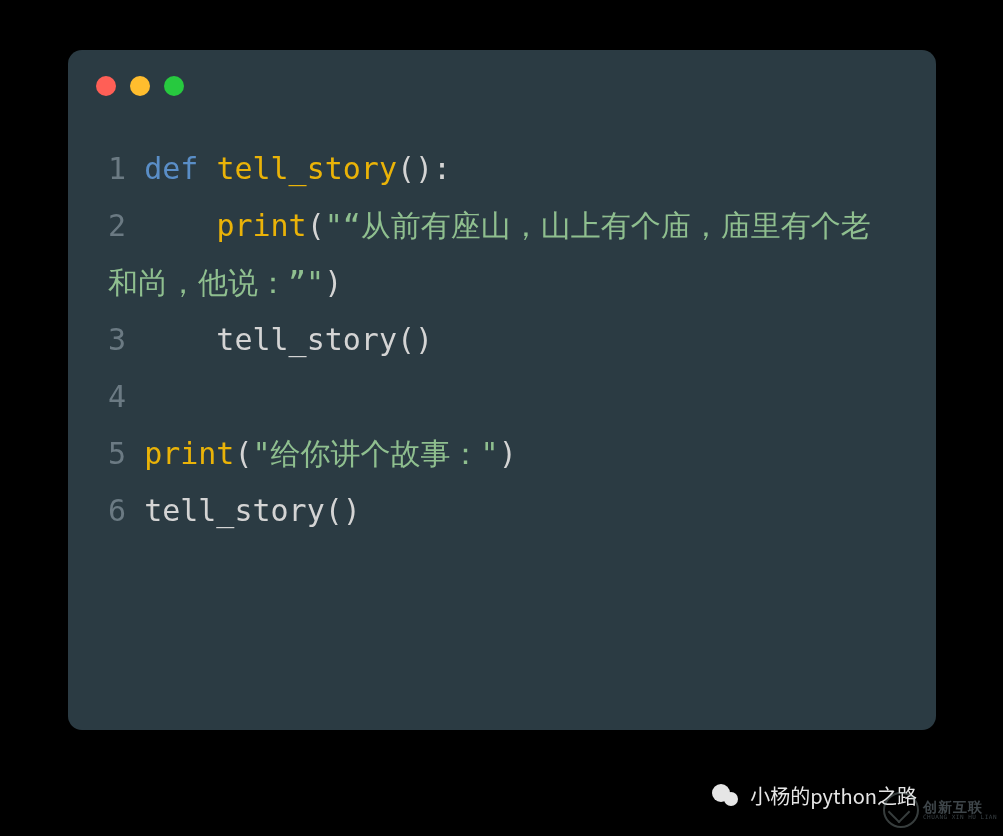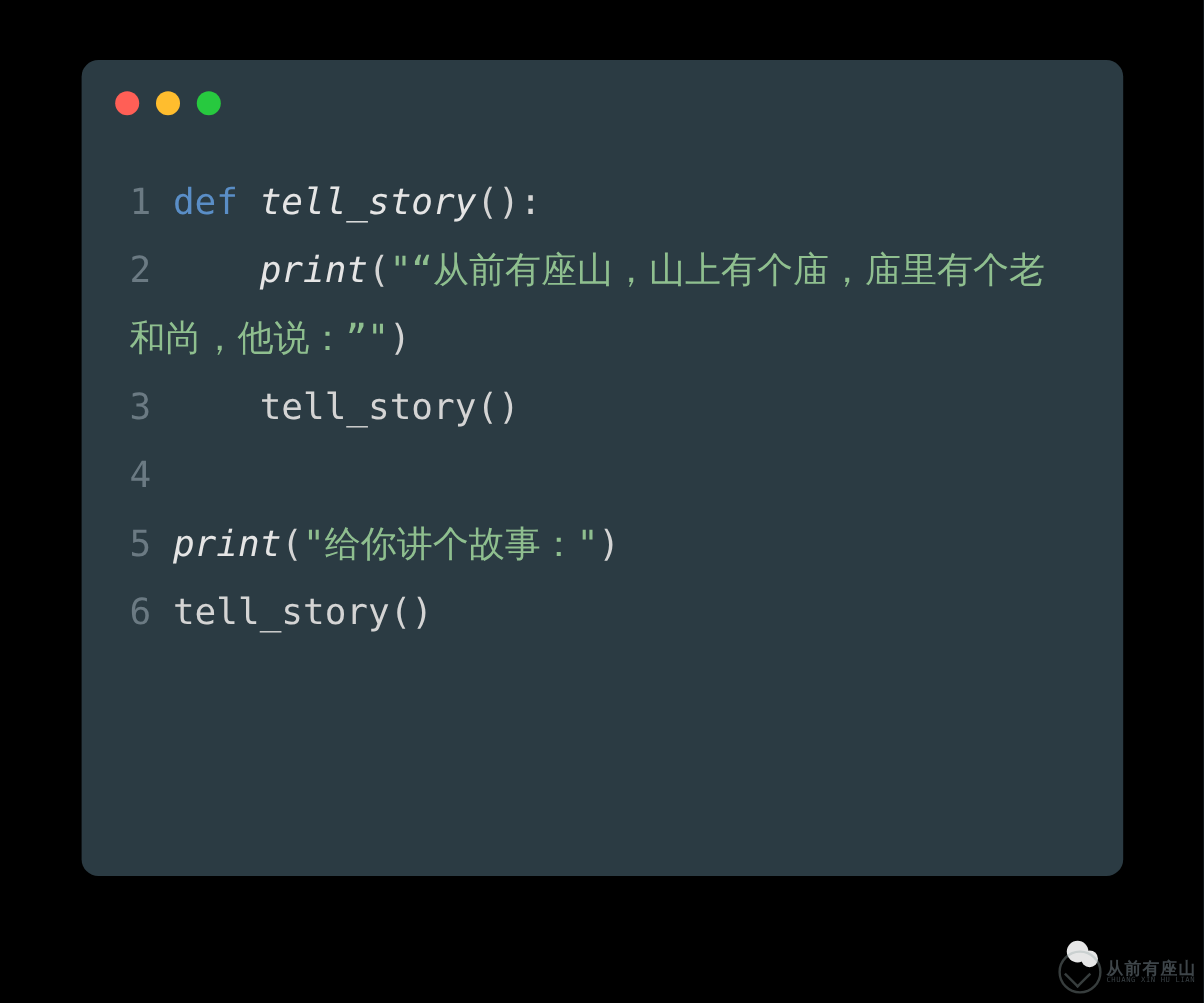--- a/index.html
+++ b/index.html
@@ -33,21 +33,21 @@
   .code {
     padding: 34px 40px 0 40px;
     font-size: 30px;
     line-height: 1.9;
     white-space: pre-wrap;
     word-break: break-all;
     color: #d4d4d4;
   }
   .ln  { color: #7b8a93; opacity: 0.8; }
   .kw  { color: #5a8ec7; text-align: right; }
-  .fn  { color: #e5e5e5; font-style: italic; }
+  .fn  { color: #eab308; }
   .pun { color: #d4d4d4; }
   .str { color: #8fbf8f; }
   .caption {
     position: absolute;
     bottom: 26px;
     right: 86px;
     display: flex;
     align-items: center;
     gap: 10px;
     color: #e6e6e6;
@@ -90,21 +90,22 @@
   <div class="title-dots">
     <div class="dot dot-red"></div>
     <div class="dot dot-yellow"></div>
     <div class="dot dot-green"></div>
   </div>
   <div class="code" id="code"><div><span class="ln">1 </span><span class="kw">def </span><span class="fn">tell_story</span><span class="pun">():</span></div><div><span class="ln">2 </span><span class="pun">    </span><span class="fn">print</span><span class="pun">(</span><span class="str">"“从前有座山，山上有个庙，庙里有个老和尚，他说：”"</span><span class="pun">)</span></div><div><span class="ln">3 </span><span class="pun">    tell_story()</span></div><div><span class="ln">4 </span></div><div><span class="ln">5 </span><span class="fn">print</span><span class="pun">(</span><span class="str">"给你讲个故事："</span><span class="pun">)</span></div><div><span class="ln">6 </span><span class="pun">tell_story()</span></div></div>
 </div>
 
 <div class="caption">
   <span class="wx-icon"></span>
+  <span>小杨的python之路</span>
 </div>
 
 <div class="watermark">
   <div class="wm-logo"></div>
   <div class="wm-text">
-    <span class="wm-main">从前有座山</span>
+    <span class="wm-main">创新互联</span>
     <span class="wm-sub">CHUANG XIN HU LIAN</span>
   </div>
 </div>
 
 </body></html>

